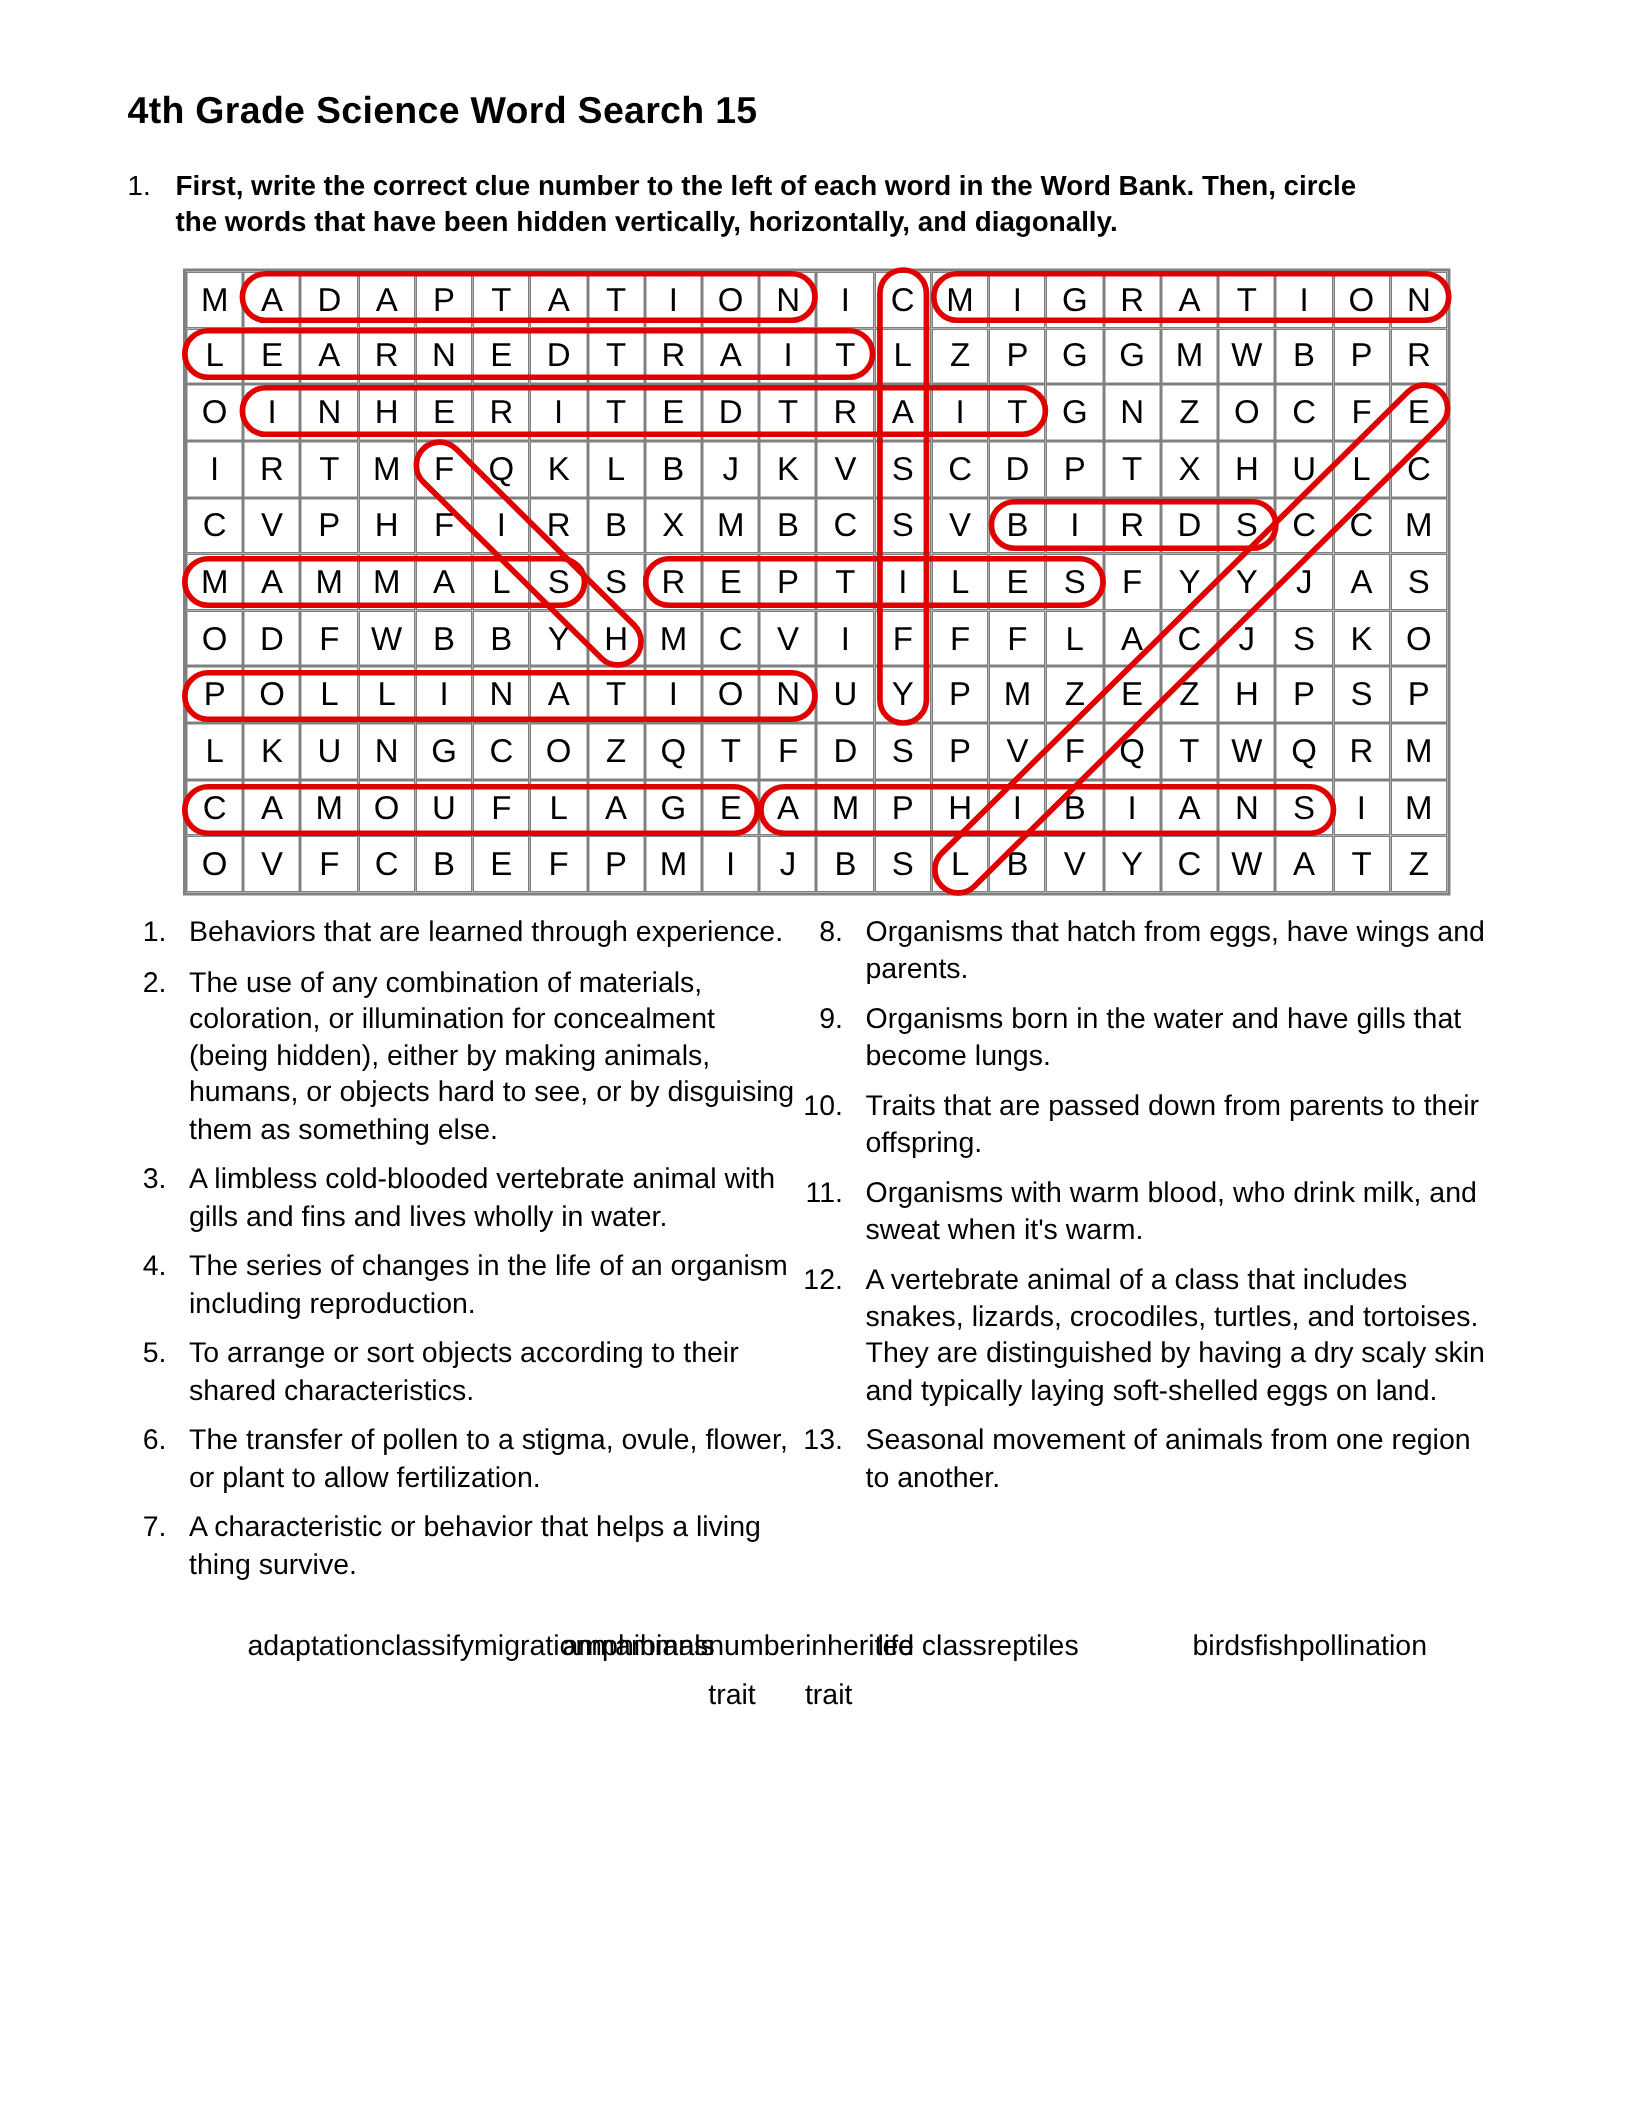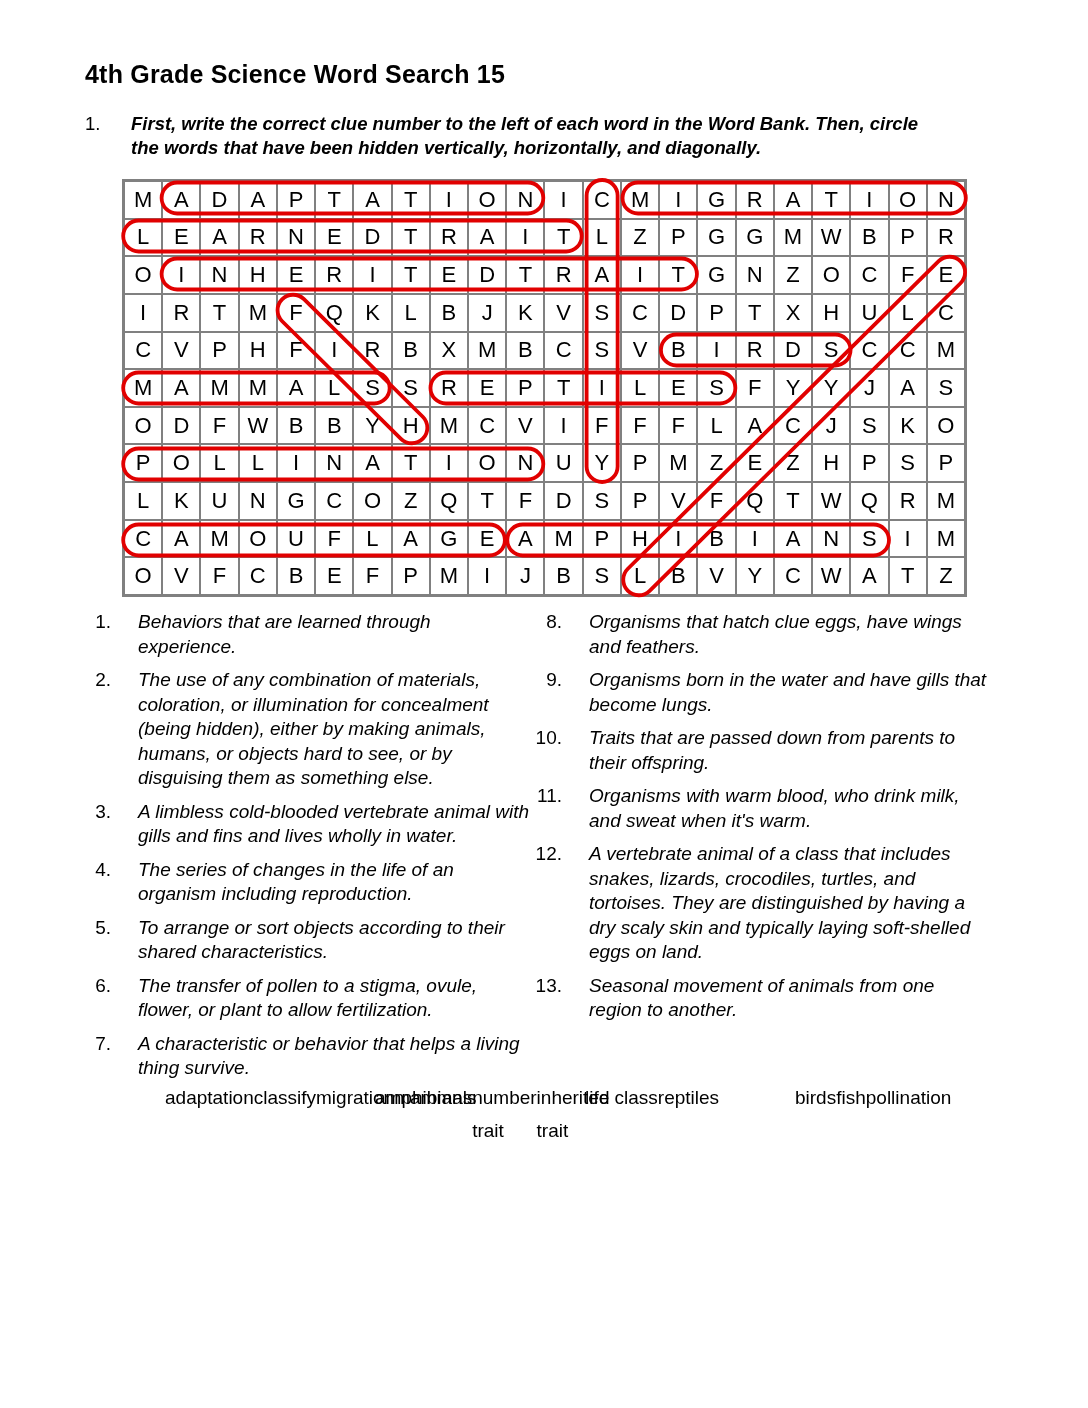--- a/index.html
+++ b/index.html
@@ -15,21 +15,21 @@
     position:absolute;left:85px;top:60px;
     font-size:25px;font-weight:bold;margin:0;
     letter-spacing:0.2px;
   }
   .instruction{
     position:absolute;left:85px;top:112px;width:845px;
     font-size:18.5px;line-height:24px;
     display:flex;
   }
   .instr-num{flex:0 0 22px;font-style:normal;font-weight:normal;}
-  .instr-text{flex:1;margin-left:24px;font-style:italic;font-weight:bold;}
+  .instr-text{flex:1;margin-left:10px;font-weight:bold;}
   .grid-wrap{
     position:absolute;left:122px;top:179px;width:845px;height:418px;
   }
   .grid-cells{
     position:absolute;inset:0;
     display:grid;
     grid-template-columns:repeat(22,1fr);
     grid-template-rows:repeat(11,1fr);
     border:2px solid #808080;
     box-sizing:border-box;
@@ -46,21 +46,21 @@
   .clues{
     position:absolute;margin:0;padding:0;list-style:none;
     display:flex;flex-direction:column;gap:9px;
     font-size:19px;line-height:24.5px;
   }
   .clues-left{left:85px;top:610px;width:447px;}
   .clues-right{left:526px;top:610px;width:466px;}
   .clue{display:flex;}
   .clue .num{flex:0 0 36px;text-align:right;}
   .clues-left .clue .num{flex:0 0 26px;}
-  .clue .txt{flex:1;margin-left:27px;font-style:italic;}
+  .clue .txt{flex:1;margin-left:15px;}
   .word-bank{
     position:absolute;left:165px;top:1082px;width:860px;
     display:flex;
     font-size:19px;
   }
   .wb-col{width:210px;display:flex;flex-direction:row;}
   .wb-item{height:32.5px;line-height:32.5px;}
   .footer-rule{
     position:absolute;left:62px;top:1316px;width:968px;height:0;
     border-top:2px solid #000000;
@@ -371,21 +371,21 @@
         <span class="txt">The transfer of pollen to a stigma, ovule, flower, or plant to allow fertilization.</span>
       </li>
       <li class="clue">
         <span class="num">7.</span>
         <span class="txt">A characteristic or behavior that helps a living thing survive.</span>
       </li>
     </ol>
   <ol class="clues clues-right" id="clues-right">
       <li class="clue">
         <span class="num">8.</span>
-        <span class="txt">Organisms that hatch clue eggs, have wings and feathers.</span>
+        <span class="txt">Organisms that hatch from eggs, have wings and parents.</span>
       </li>
       <li class="clue">
         <span class="num">9.</span>
         <span class="txt">Organisms born in the water and have gills that become lungs.</span>
       </li>
       <li class="clue">
         <span class="num">10.</span>
         <span class="txt">Traits that are passed down from parents to their offspring.</span>
       </li>
       <li class="clue">

